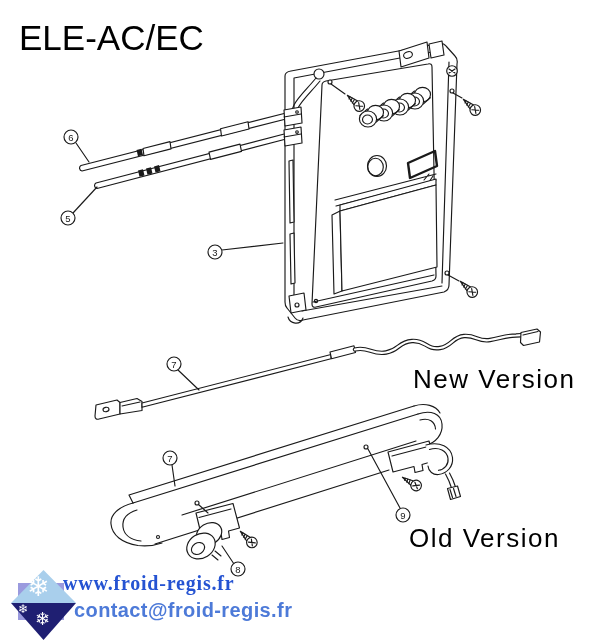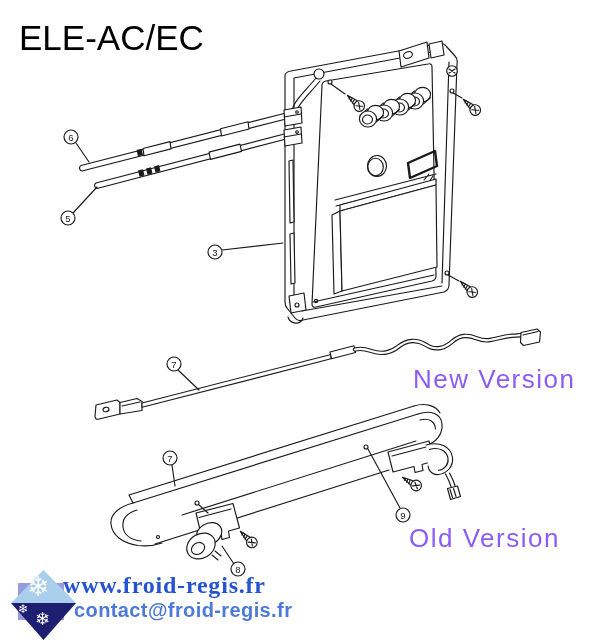--- a/index.html
+++ b/index.html
@@ -1,40 +1,40 @@
 <!DOCTYPE html>
 <html><head>
 <meta charset="utf-8">
 <style>
   html,body{margin:0;padding:0;background:#fff;}
   .stage{position:relative;width:600px;height:642px;background:#ffffff;overflow:hidden;
          font-family:"Liberation Sans",sans-serif;}
   .page-title{position:absolute;left:19px;top:20px;font-size:35px;line-height:1;
               color:#000;letter-spacing:0px;font-weight:400;white-space:nowrap;}
-  .version-label{position:absolute;font-size:26px;line-height:1;color:#8b5cf6;
+  .version-label{position:absolute;font-size:26px;line-height:1;color:#000000;
                  letter-spacing:1.5px;white-space:nowrap;}
   .version-new{left:413px;top:366px;}
   .version-old{left:409px;top:525px;}
   .diagram-svg{position:absolute;left:0;top:0;}
   .co-text{font-family:"Liberation Sans",sans-serif;font-size:9.5px;fill:#1a1a1a;
            stroke:none;text-anchor:middle;}
   
   .footer{position:absolute;left:0;top:560px;width:600px;height:82px;}
   .logo{position:absolute;left:8px;top:6px;width:72px;height:76px;}
   .logo-square{position:absolute;left:10px;top:17px;width:46px;height:37px;background:#9a9ade;}
   .logo-tri-top{position:absolute;left:3px;top:4px;width:65px;height:33px;background:#a9cfec;
                 clip-path:polygon(50% 0,100% 100%,0 100%);}
   .logo-tri-bottom{position:absolute;left:3px;top:37px;width:65px;height:37px;background:#1f1f72;
                 clip-path:polygon(0 0,100% 0,50% 100%);}
   .sf{position:absolute;color:#ffffff;line-height:1;}
   .sf1{left:19px;top:8px;font-size:27px;}
   .sf2{left:10px;top:37px;font-size:12px;}
   .sf3{left:27px;top:44px;font-size:18px;}
   .website-link{position:absolute;left:63px;top:573px;font-family:"Liberation Serif",serif;
-       font-weight:bold;font-size:24px;line-height:1;color:#2553d2;letter-spacing:0.8px;
+       font-weight:bold;font-size:20px;line-height:1;color:#2553d2;letter-spacing:0.8px;
        text-decoration:none;white-space:nowrap;}
   .email-link{position:absolute;left:74px;top:600px;font-family:"Liberation Sans",sans-serif;
        font-weight:bold;font-size:20px;line-height:1;color:#4d7ad8;letter-spacing:0.4px;
        text-decoration:none;white-space:nowrap;}
 </style>
 </head>
 <body>
 
 <div class="stage">
 

